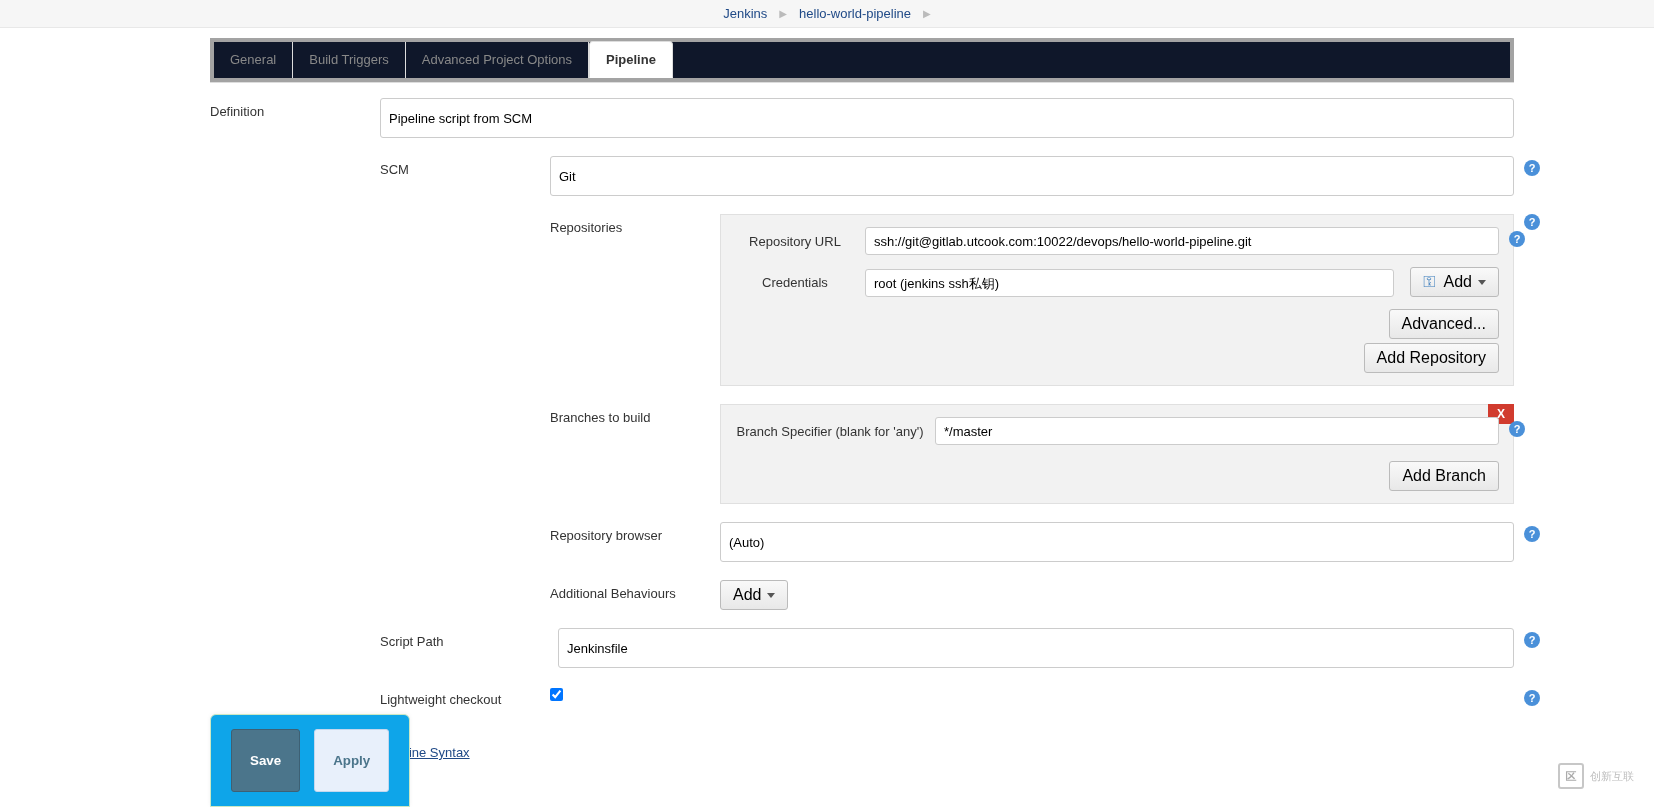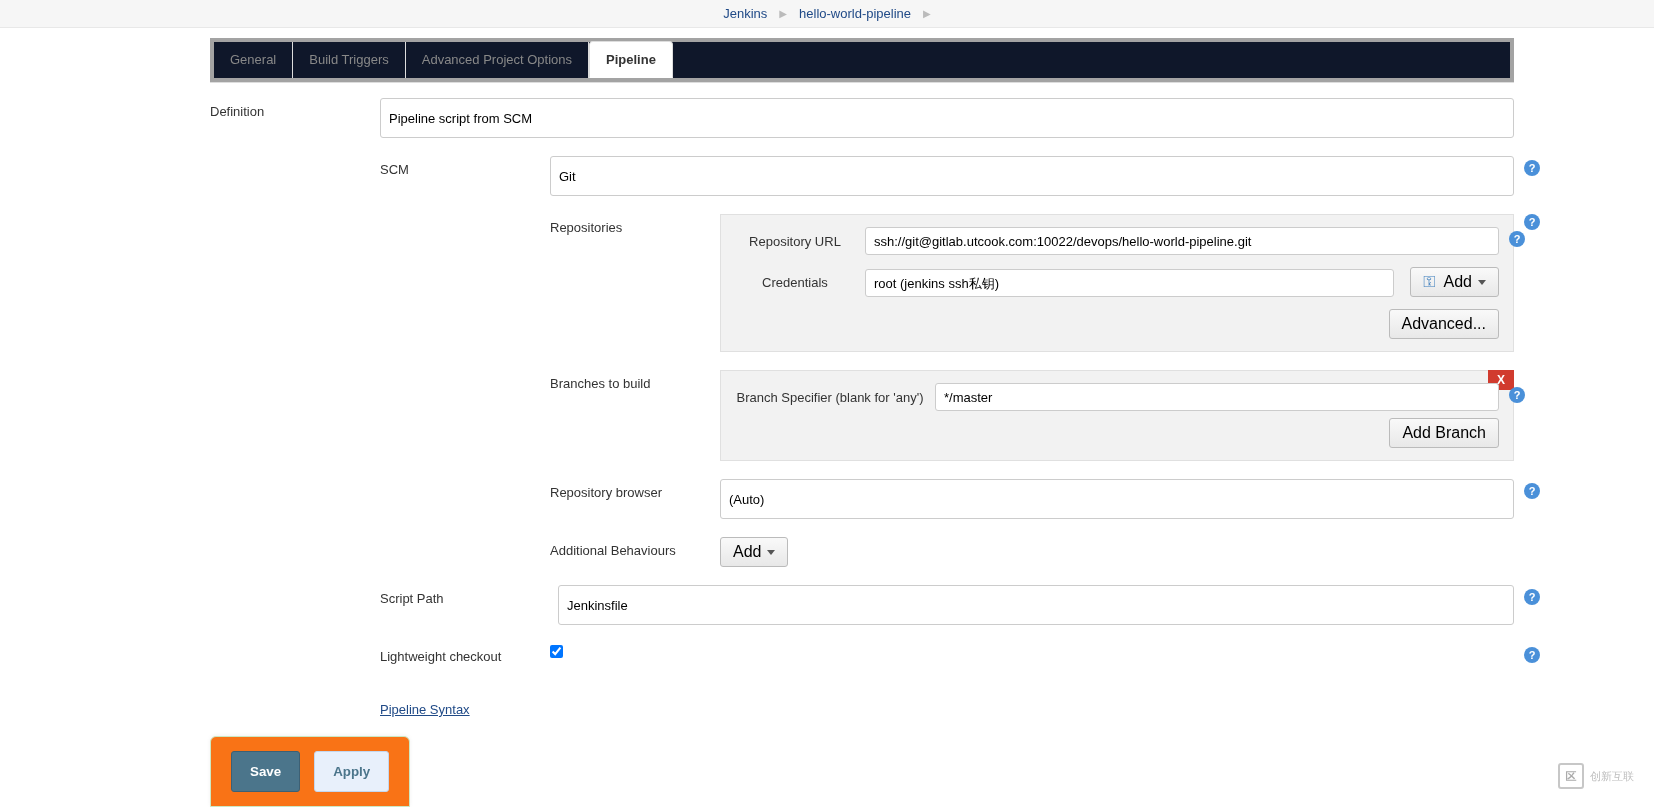--- a/index.html
+++ b/index.html
@@ -31,25 +31,25 @@
 .panel .subcontent select,
 .panel .subcontent input[type=text] { width: 100%; height: 28px; padding: 4px 8px; border: 1px solid #ccc; border-radius: 3px; font-size: 13px; background: #fff; }
 .cred-row { display: flex; gap: 16px; align-items: flex-end; }
 .cred-row select { flex: 1; }
 .btn { background: linear-gradient(#f9f9f9, #e8e8e8); border: 1px solid #bbb; border-radius: 3px; padding: 5px 12px; font-size: 16px; cursor: pointer; display: inline-flex; align-items: center; gap: 6px; }
 .key-icon::before { content: "⚿"; color: #3b7dbd; margin-right: 2px; }
 .caret-down { display: inline-block; width: 0; height: 0; border-left: 4px solid transparent; border-right: 4px solid transparent; border-top: 5px solid #555; }
 .panel-actions { text-align: right; margin-top: 4px; }
 .panel-actions .btn { margin-left: 6px; }
 .delete-x { position: absolute; right: -1px; top: -1px; background: #d13b2e; color: #fff; width: 26px; height: 20px; text-align: center; line-height: 20px; font-size: 12px; font-weight: bold; cursor: pointer; }
-.panel.branches .subrow { margin-bottom: 7px; gap: 10px; }
+.panel.branches .subrow { margin-bottom: 16px; gap: 10px; }
 .link { color: #204a87; text-decoration: underline; cursor: pointer; display: inline-block; margin-left: 170px; margin-top: 20px; }
-.bottom-bar { position: fixed; left: 210px; bottom: 0; background: #f97316; border: 1px solid #cce8c3; border-radius: 6px 6px 0 0; padding: 14px 20px; display: flex; gap: 14px; box-shadow: 0 -1px 4px rgba(0,0,0,0.05); }
+.bottom-bar { position: fixed; left: 210px; bottom: 0; background: #0ea5e9; border: 1px solid #cce8c3; border-radius: 6px 6px 0 0; padding: 14px 20px; display: flex; gap: 14px; box-shadow: 0 -1px 4px rgba(0,0,0,0.05); }
 .btn-primary { background: #4b758b; color: #fff; border: 1px solid #3d6074; padding: 8px 18px; border-radius: 3px; font-weight: bold; cursor: pointer; }
-.btn-apply { background: #e8f0fb; color: #4b758b; border: 1px solid #c4d7ee; padding: 12px 18px; border-radius: 3px; font-weight: bold; cursor: pointer; }
+.btn-apply { background: #e8f0fb; color: #4b758b; border: 1px solid #c4d7ee; padding: 23px 18px; border-radius: 3px; font-weight: bold; cursor: pointer; }
 .row.scm .row-content { display: flex; gap: 10px; align-items: center; justify-content: flex-end; }
 .row.scm select { flex: 1; }
 .cb { margin-top: 2px; }
 .adbeh .row-content { display: flex; }
 .adbeh .btn { }
 .row.scriptp .row-content { position: relative; margin-left: 8px; }
 .row.repob .row-content { position: relative; }
 .watermark-logo { position: fixed; right: 20px; bottom: 18px; opacity: 0.55; font-size: 11px; color: #888; display: flex; align-items: center; gap: 6px; }
 .watermark-logo .logo-mark { width: 26px; height: 26px; border: 2px solid #999; border-radius: 3px; display: flex; align-items: center; justify-content: center; font-weight: bold; color: #666; }
 </style>
@@ -116,20 +116,23 @@
                   <span class="key-icon"></span>
                   <span>Add</span>
                   <span class="caret-down"></span>
                 </button>
               </div>
             </div>
           </div>
           <div class="panel-actions">
             <button class="btn">Advanced...</button>
           </div>
+          <div class="panel-actions">
+            <button class="btn">Add Repository</button>
+          </div>
         </div>
         <span class="help-icon" style="top:0;"><span class="help">?</span></span>
       </div>
     </div>
 
     <div class="row">
       <div class="row-label indent2">Branches to build</div>
       <div class="row-content">
         <div class="panel branches">
           <div class="delete-x">X</div>

